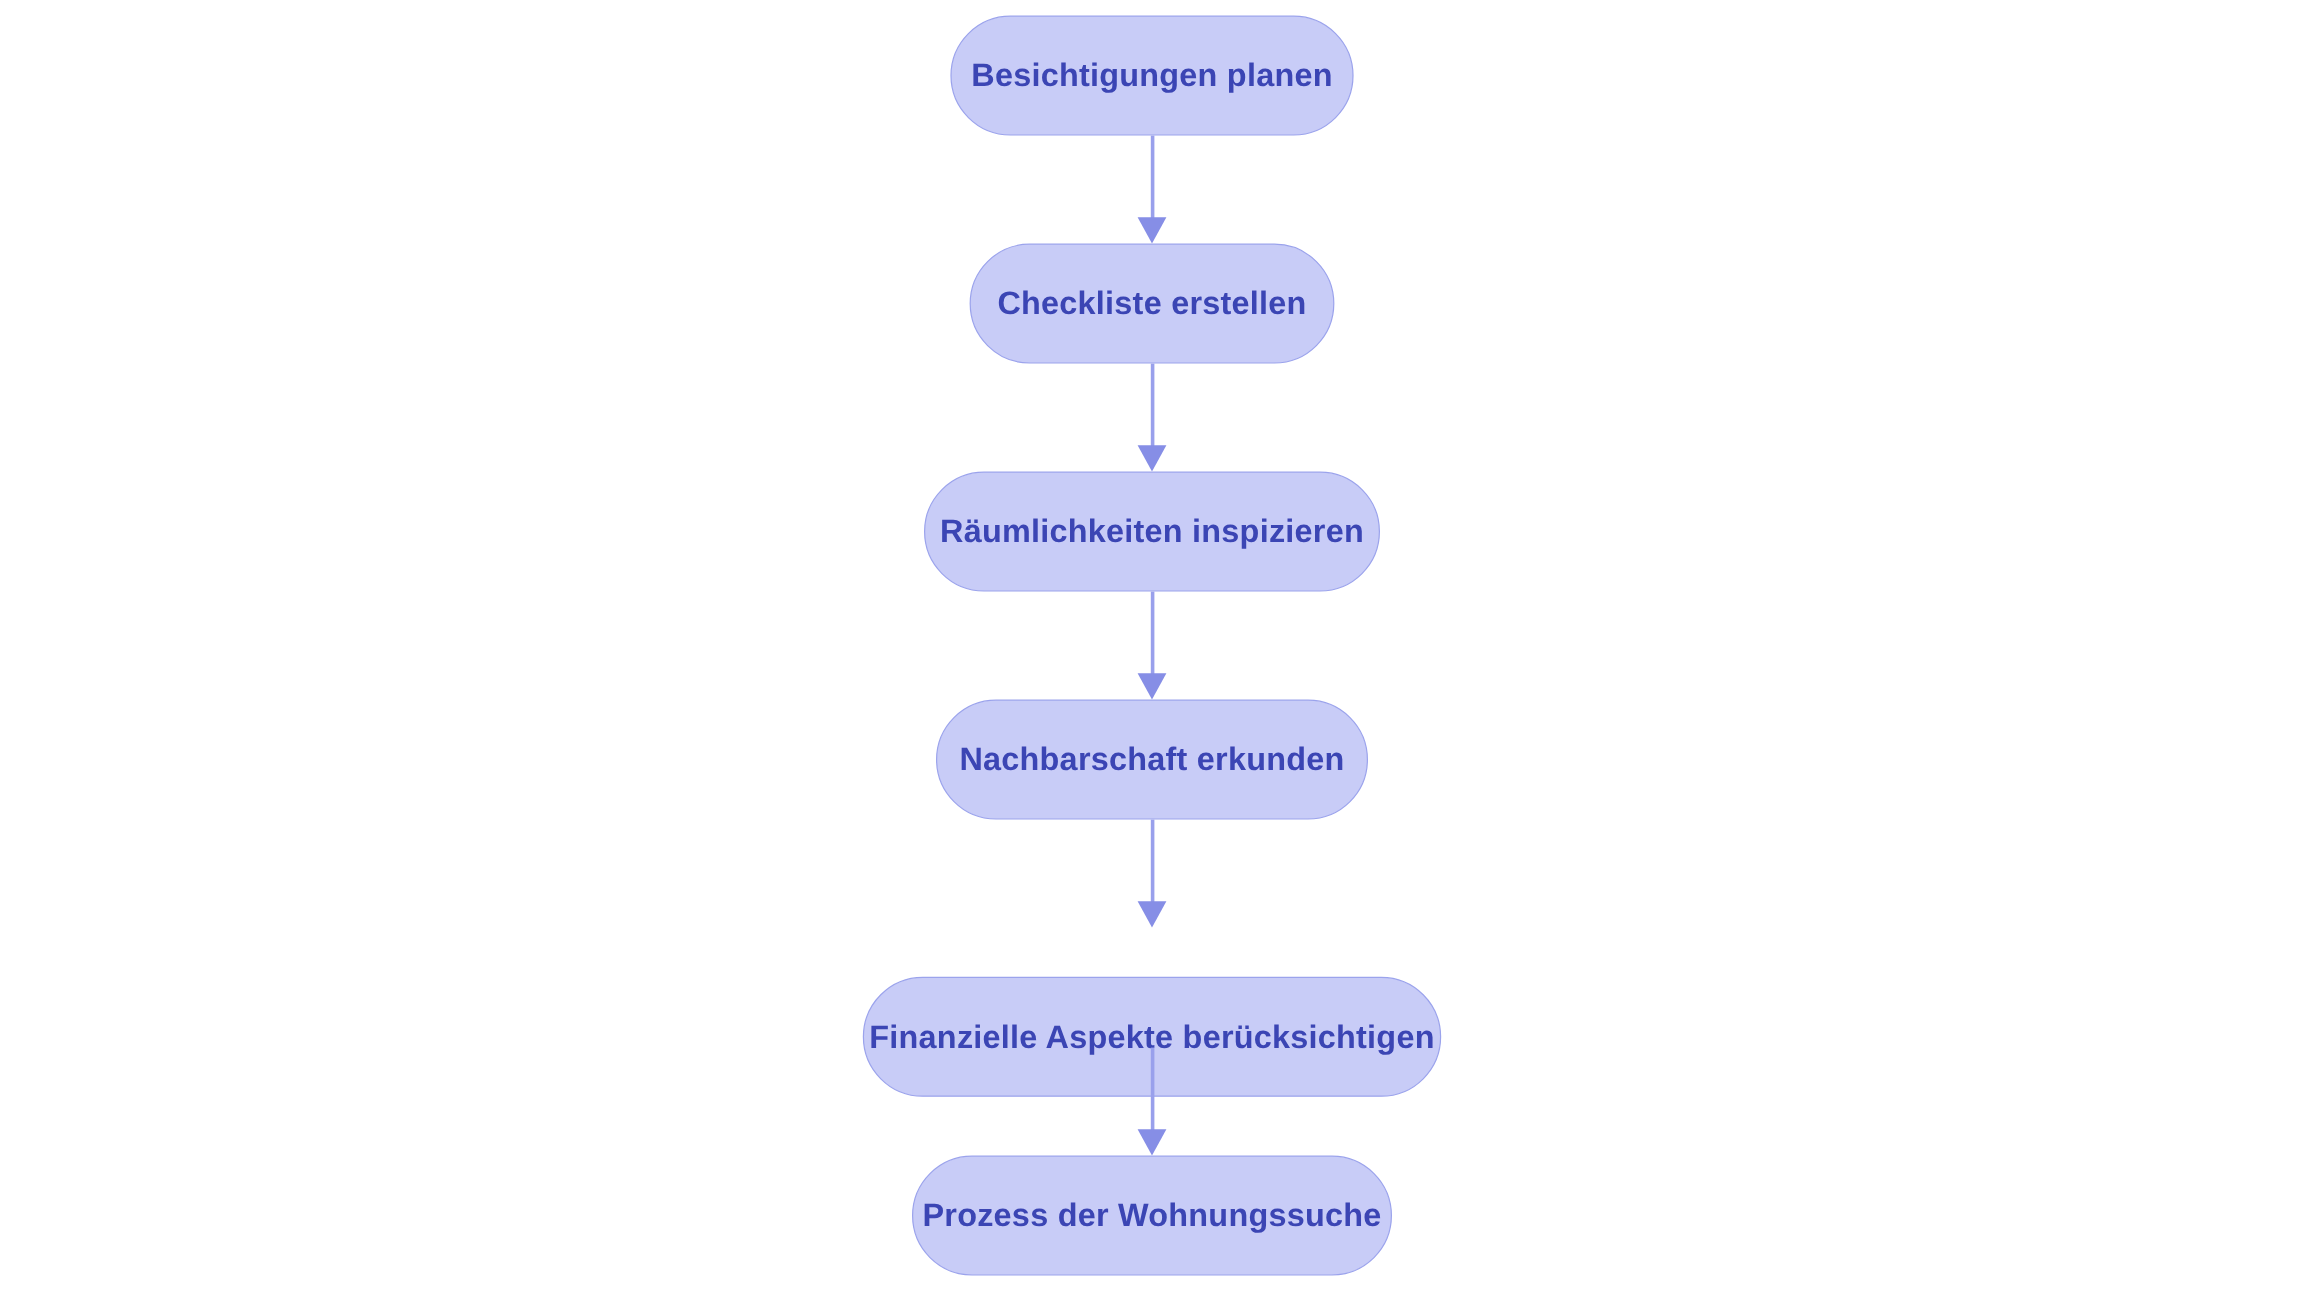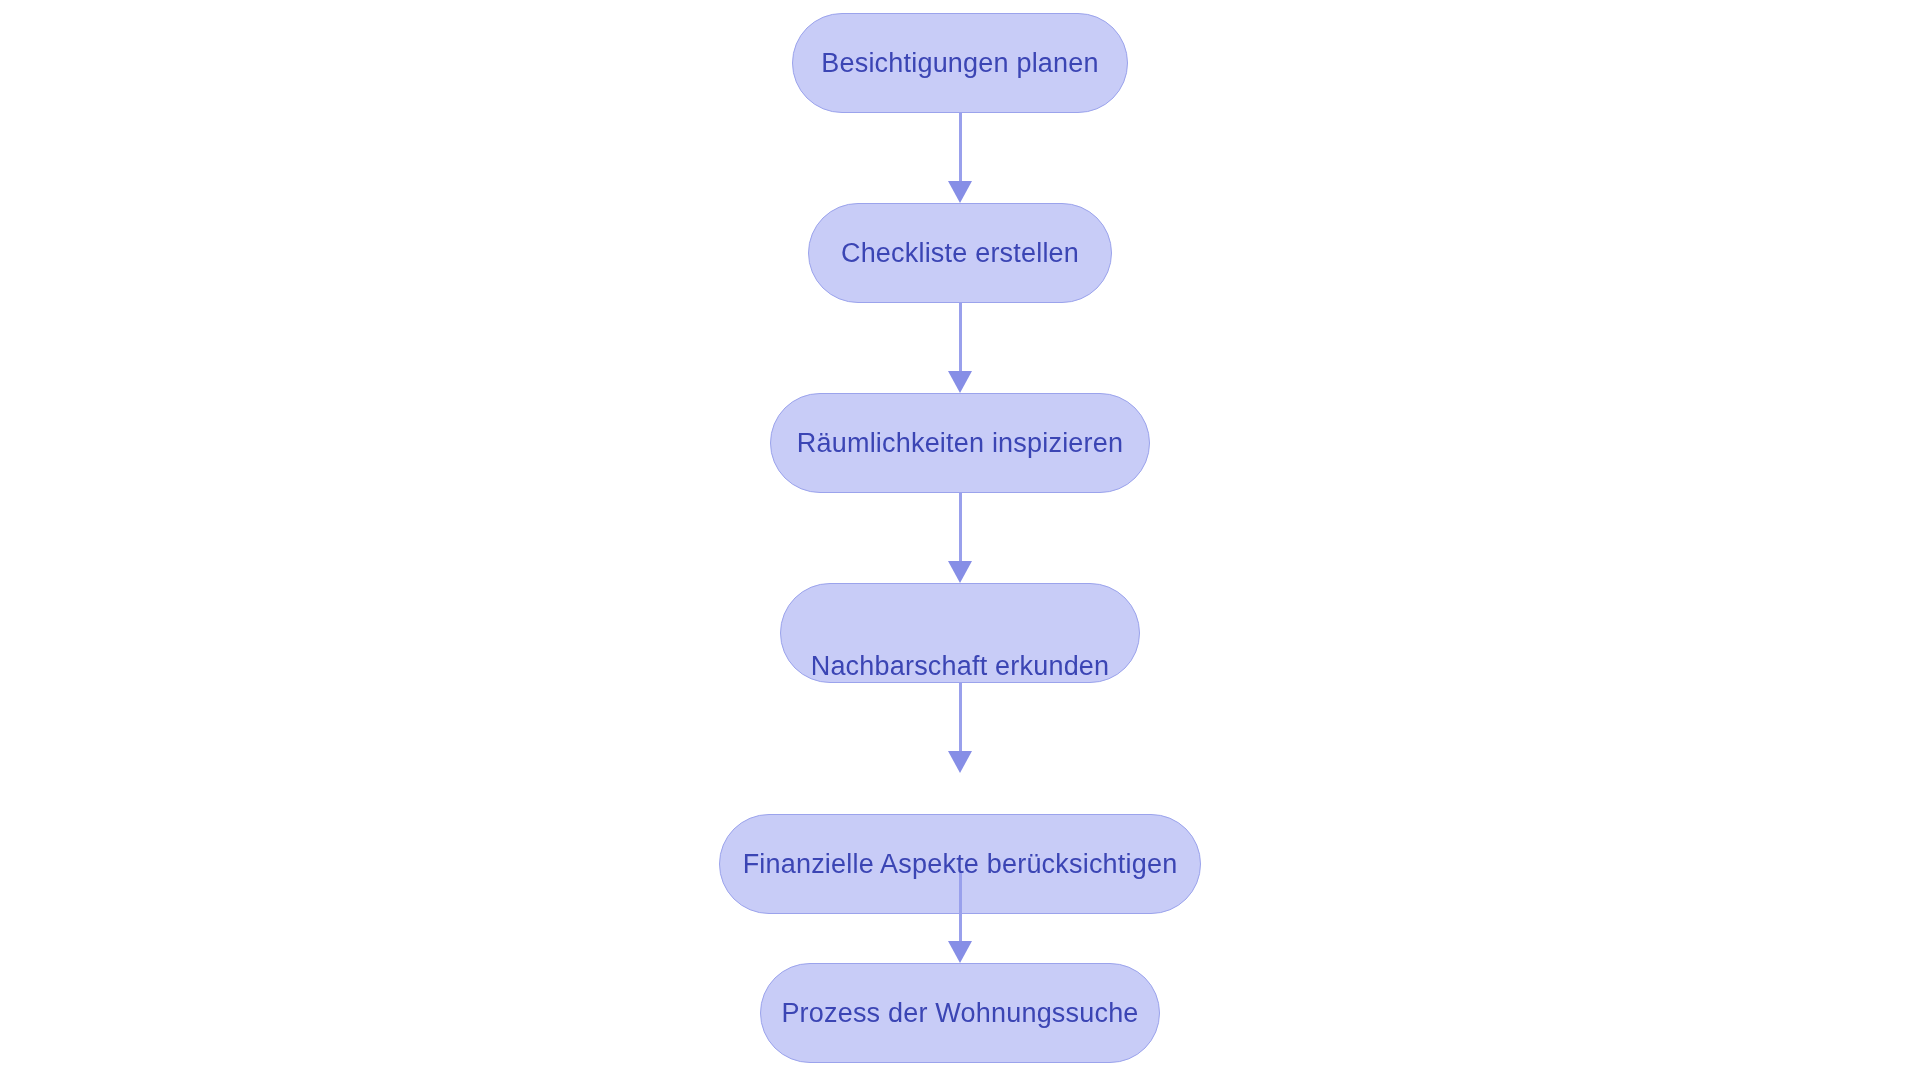--- a/index.html
+++ b/index.html
@@ -26,31 +26,32 @@
   .node {
     position: absolute;
     height: 100px;
     box-sizing: border-box;
     background: var(--node-fill);
     border: 1.5px solid var(--node-border);
     border-radius: 50px;
     display: flex;
     align-items: center;
     justify-content: center;
+    font-weight: bold;
   }
   .node-label {
     font-size: 27px;
     color: var(--node-text);
     white-space: nowrap;
     letter-spacing: 0.2px;
   }
   .n1 { left: 792px; top: 13px;  width: 336px; }
   .n2 { left: 808px; top: 203px; width: 304px; justify-content: center; }
   .n3 { left: 770px; top: 393px; width: 380px; }
-  .n4 { left: 780px; top: 583px; width: 360px; align-items: flex-end; }
+  .n4 { left: 780px; top: 583px; width: 360px; }
   .n5 { left: 719px; top: 814px; width: 482px; }
   .n6 { left: 760px; top: 963px; width: 400px; }
 
   .arrow {
     position: absolute;
     left: 948px;
     width: 24px;
   }
   .a1 { top: 113px; height: 90px; }
   .a2 { top: 303px; height: 90px; }

